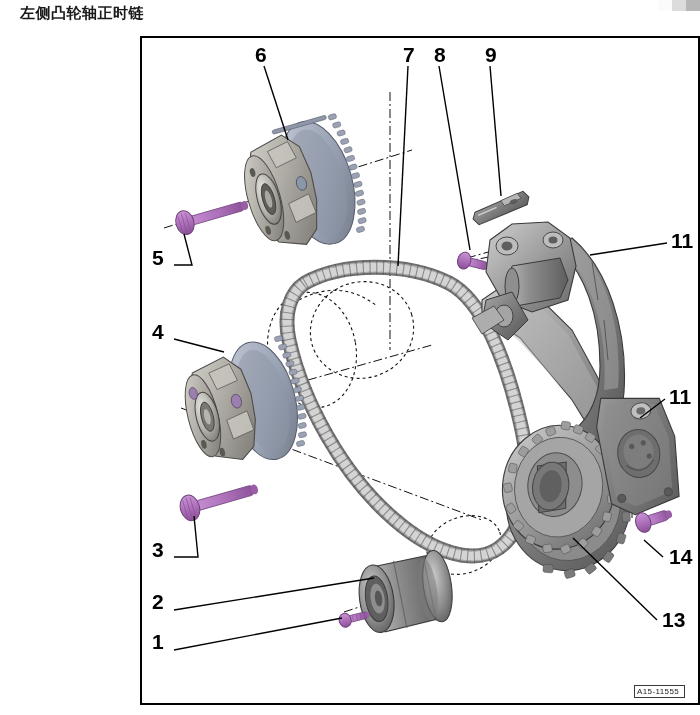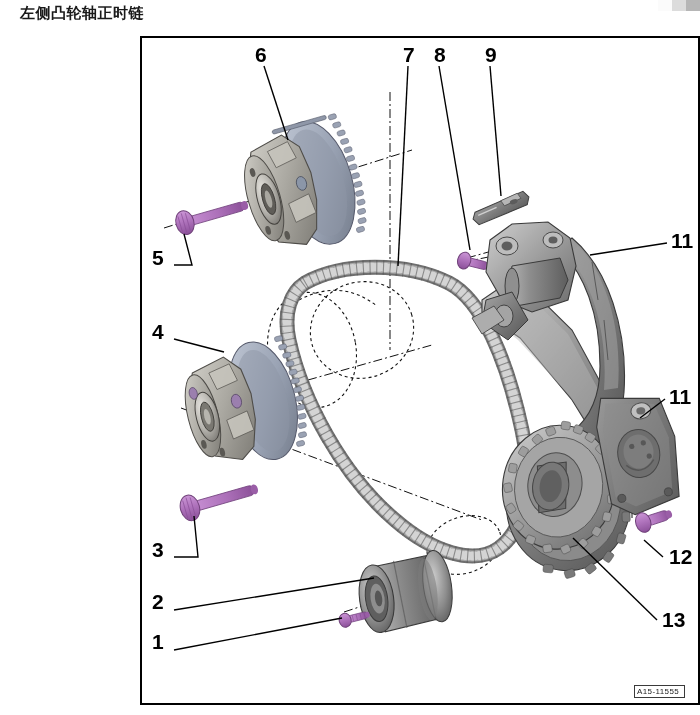--- a/index.html
+++ b/index.html
@@ -467,18 +467,18 @@
   <div class="callout" style="left:140px;top:591px;">2</div>
   <div class="callout" style="left:140px;top:539px;">3</div>
   <div class="callout" style="left:140px;top:321px;">4</div>
   <div class="callout" style="left:140px;top:247px;">5</div>
   <div class="callout" style="left:243px;top:44px;">6</div>
   <div class="callout" style="left:391px;top:44px;">7</div>
   <div class="callout" style="left:422px;top:44px;">8</div>
   <div class="callout" style="left:473px;top:44px;">9</div>
   <div class="callout" style="left:659px;top:230px;">11</div>
   <div class="callout" style="left:657px;top:386px;text-align:right;">11</div>
-  <div class="callout" style="left:657px;top:546px;">12</div>
+  <div class="callout" style="left:657px;top:546px;">14</div>
   <div class="callout" style="left:650px;top:609px;">13</div>
 
   <div class="code-box">A15-11555</div>
 
 </div>
 
 </body></html>

